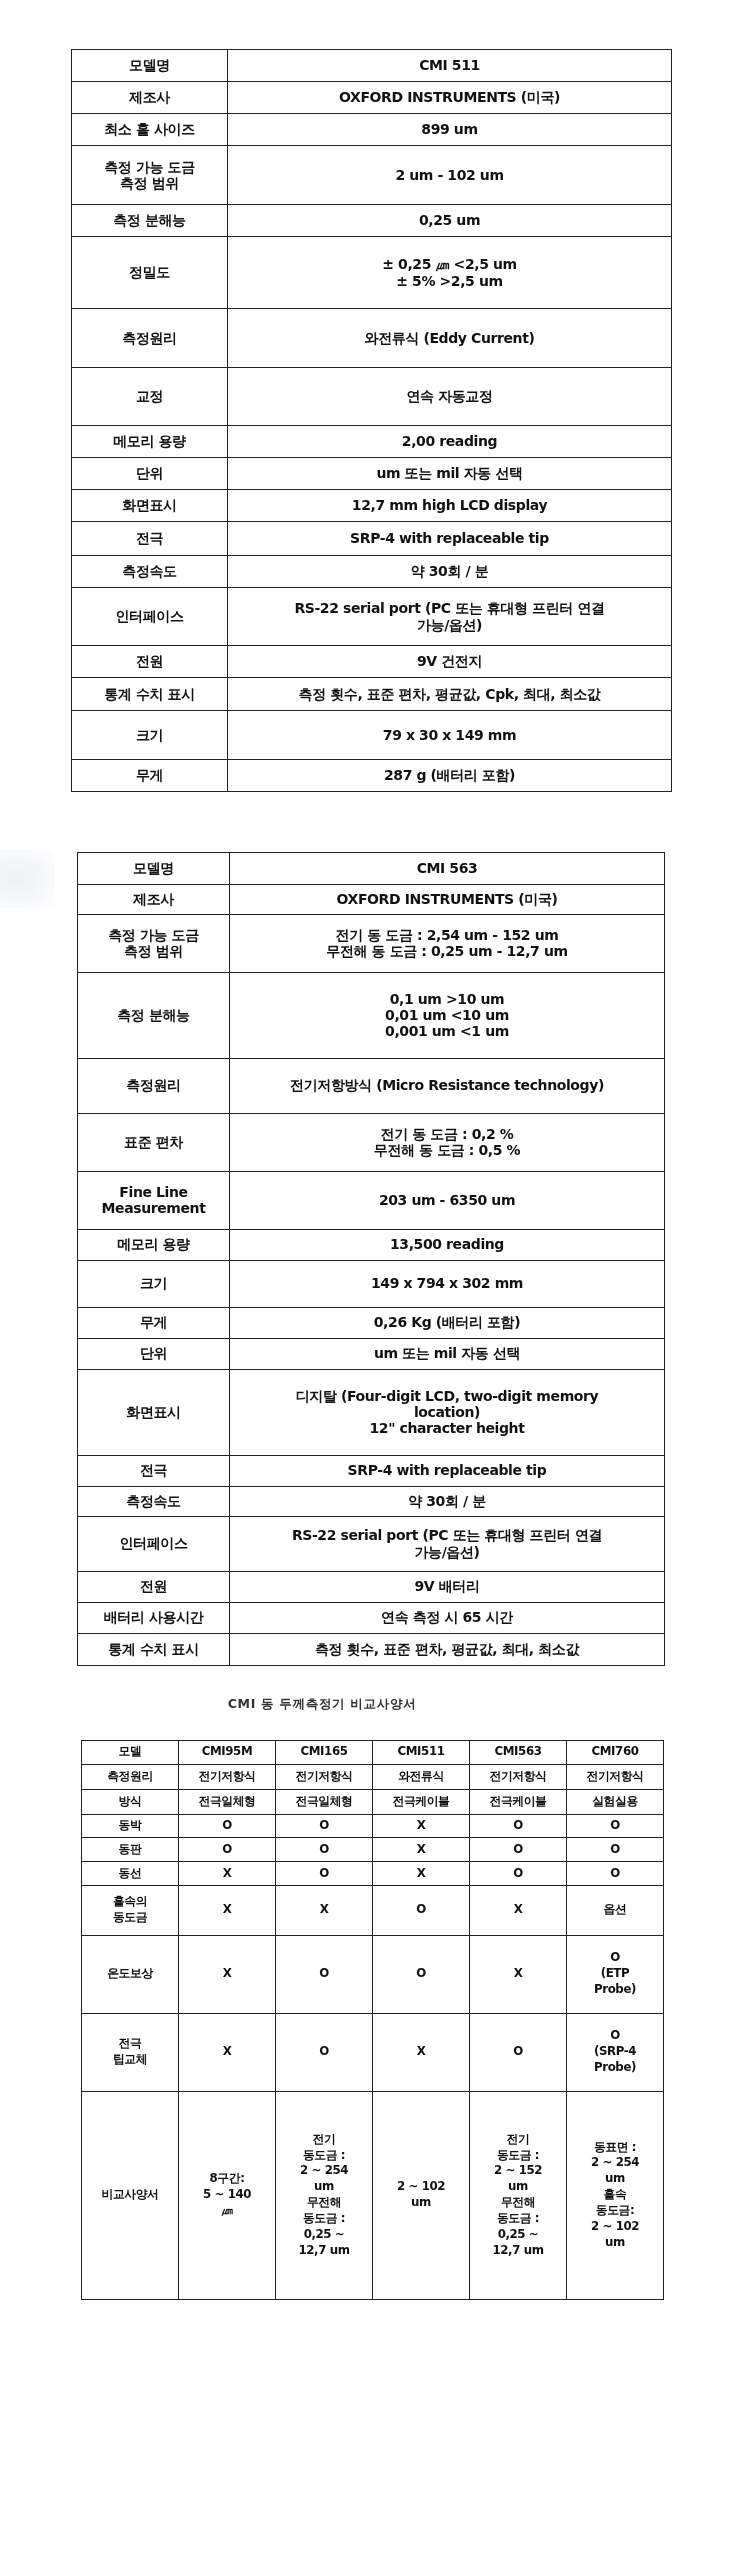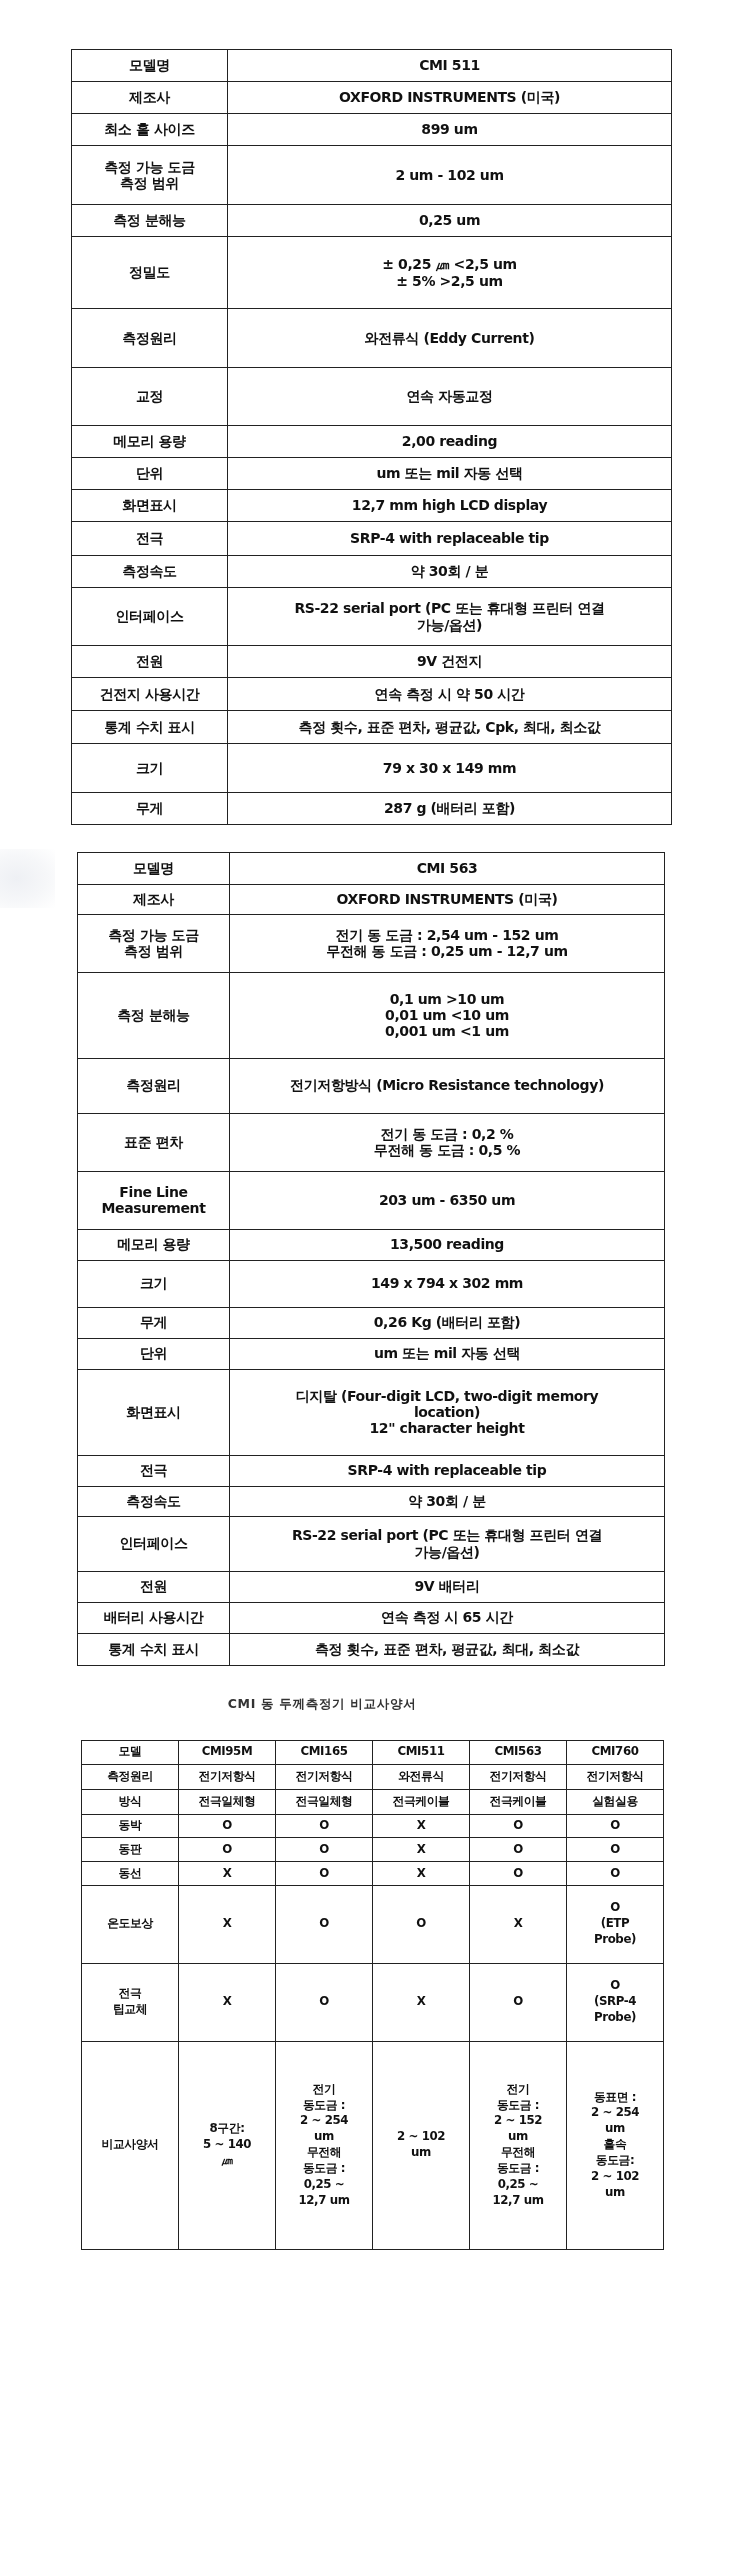--- a/index.html
+++ b/index.html
@@ -89,24 +89,20 @@
       <tr style="height: 58px;">
         <td>인터페이스</td>
         <td>RS-22 serial port (PC 또는 휴대형 프린터 연결
 가능/옵션)</td>
       </tr>
       <tr style="height: 32px;">
         <td>전원</td>
         <td>9V 건전지</td>
       </tr>
       <tr style="height: 33px;">
-        <td>건전지 사용시간</td>
-        <td>연속 측정 시 약 50 시간</td>
-      </tr>
-      <tr style="height: 33px;">
         <td>통계 수치 표시</td>
         <td>측정 횟수, 표준 편차, 평균값, Cpk, 최대, 최소값</td>
       </tr>
       <tr style="height: 49px;">
         <td>크기</td>
         <td>79 x 30 x 149 mm</td>
       </tr>
       <tr style="height: 32px;">
         <td>무게</td>
         <td>287 g (배터리 포함)</td>
@@ -256,20 +252,29 @@
         <td>O</td>
         <td>O</td>
       </tr>
       <tr style="height: 23.6px;">
         <td>동선</td>
         <td>X</td>
         <td>O</td>
         <td>X</td>
         <td>O</td>
         <td>O</td>
+      </tr>
+      <tr style="height: 50px;">
+        <td>홀속의
+동도금</td>
+        <td>X</td>
+        <td>X</td>
+        <td>O</td>
+        <td>X</td>
+        <td>옵션</td>
       </tr>
       <tr style="height: 78px;">
         <td>온도보상</td>
         <td>X</td>
         <td>O</td>
         <td>O</td>
         <td>X</td>
         <td>O
 (ETP
 Probe)</td>

